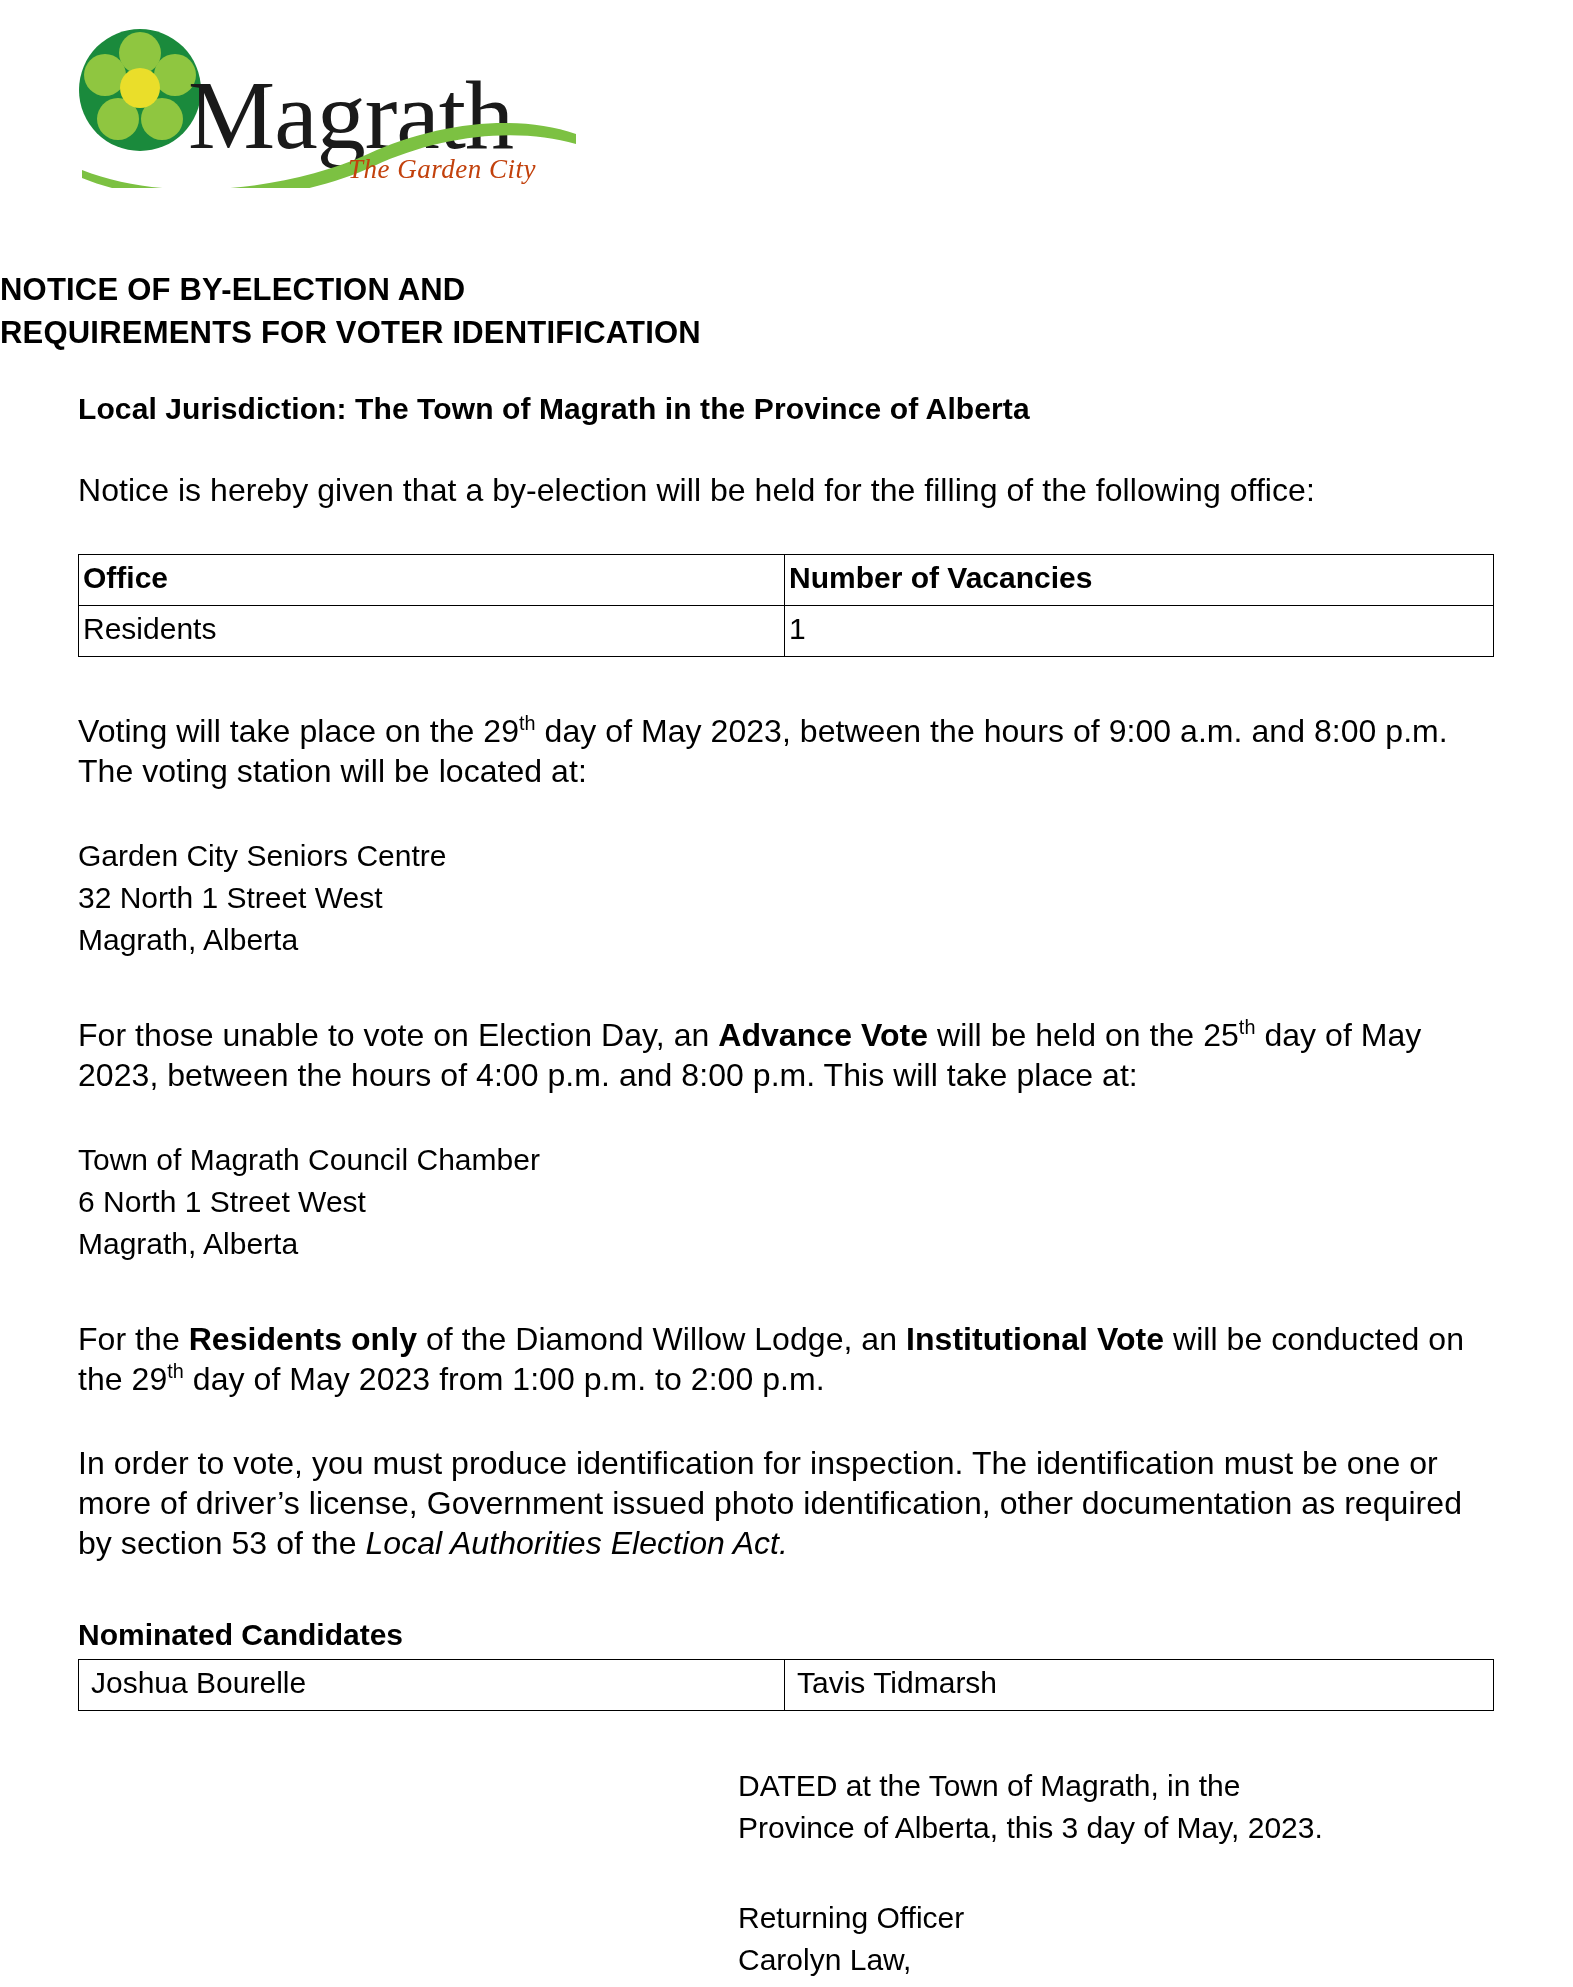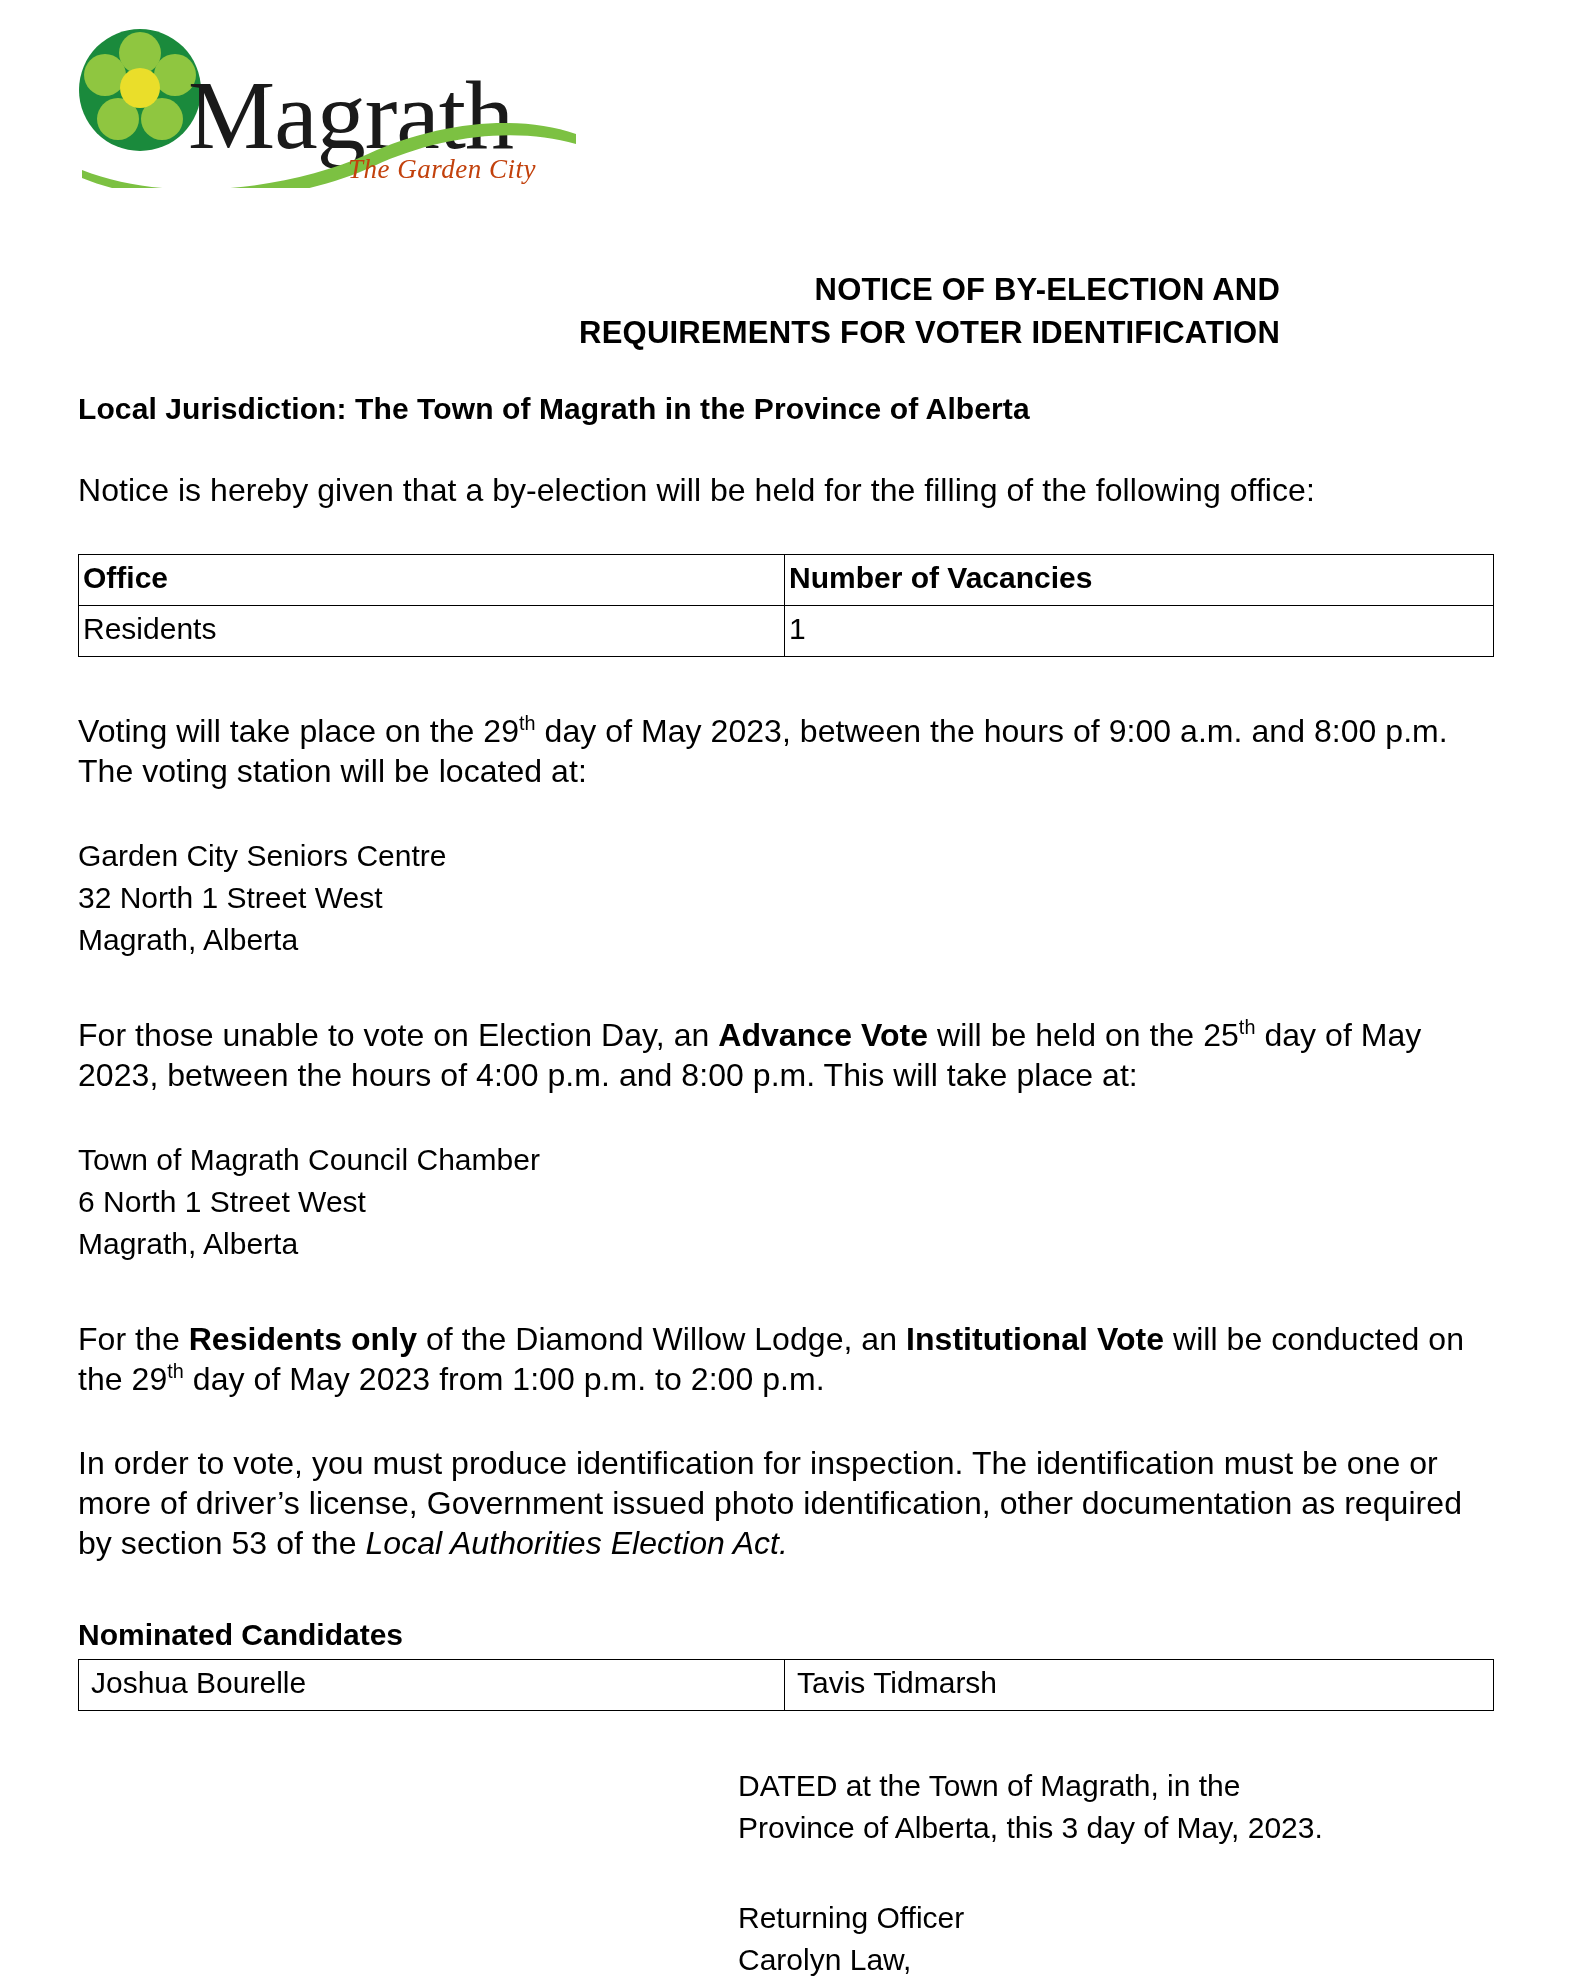--- a/index.html
+++ b/index.html
@@ -65,21 +65,21 @@
     color: #c2410c;
     letter-spacing: 0.5px;
   }
 
   
   .doc-title {
     position: absolute;
     left: 0;
     top: 268px;
     width: 1280px;
-    text-align: right;
+    text-align: left;
     font-size: 31px;
     font-weight: bold;
     line-height: 43px;
     letter-spacing: 0.2px;
   }
 
   
   .body-wrap {
     position: absolute;
     left: 78px;

